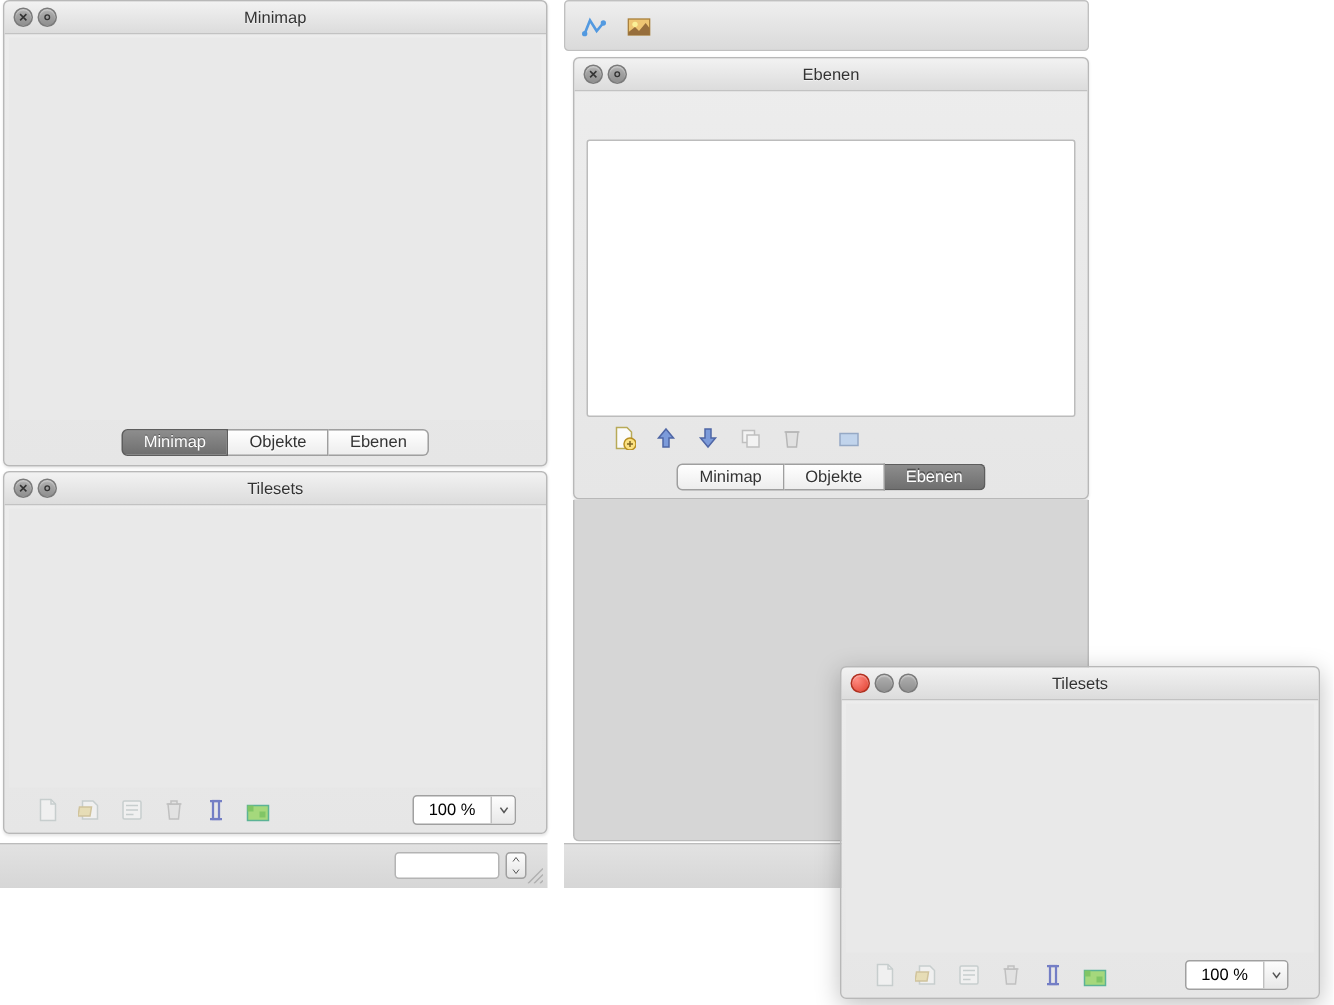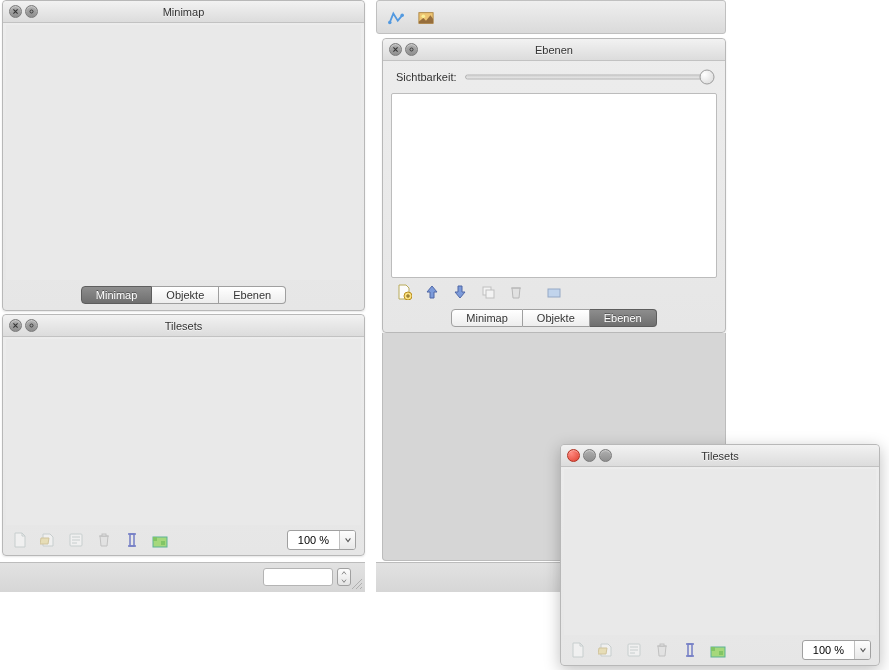--- a/index.html
+++ b/index.html
@@ -83,21 +83,21 @@
   .tab.active {
     background: linear-gradient(#8d8d8d, #6f6f6f);
     color: #fff;
     border-color: #5d5d5d;
     text-shadow: 0 -1px 0 rgba(0,0,0,0.4);
   }
   .toolbar {
     display: flex;
     align-items: center;
     gap: 10px;
-    padding: 4px 8px;
+    padding: 4px 20px;
   }
   .tool-btn {
     width: 18px; height: 18px;
     display: flex; align-items: center; justify-content: center;
     cursor: pointer;
     opacity: 0.85;
   }
   .tool-btn svg { width: 16px; height: 16px; }
   .spacer { flex: 1; }
   .zoom-box {
@@ -343,27 +343,20 @@
       </div>
       <div class="winbtn">
         <svg viewBox="0 0 10 10">
             <circle cx="5" cy="5" r="2.2" fill="none" stroke="#333" stroke-width="1.3"></circle>
           </svg>
       </div>
     </div>
     <div class="title">Ebenen</div>
   </div>
 
-  <div class="slider-row" style="position:absolute; left:3px; right:3px; top:24px;">
-    <div class="label">Sichtbarkeit:</div>
-    <div class="slider">
-      <div class="track"></div>
-      <div class="thumb" style="left:98%;"></div>
-    </div>
-  </div>
 
   <div class="whitebox" style="position:absolute; left:8px; right:8px; top:54px; bottom:54px;"></div>
 
   <div class="toolbar" style="position:absolute; left:4px; right:4px; bottom:28px; height:24px;">
     <div class="tool-btn">
       <svg viewBox="0 0 16 16">
           <path d="M3 1 h7 l3 3 v11 h-10 z" fill="#fff" stroke="#b0a040"></path>
           <circle cx="12" cy="12" r="4" fill="#ffe070" stroke="#b08000"></circle>
           <path d="M12 10v4M10 12h4" stroke="#705000"></path>
         </svg>

